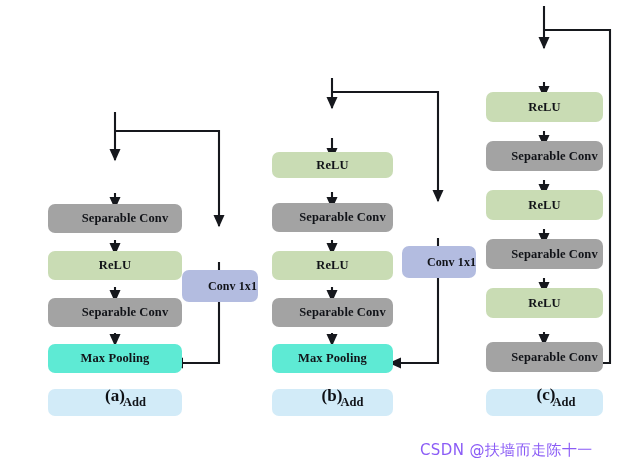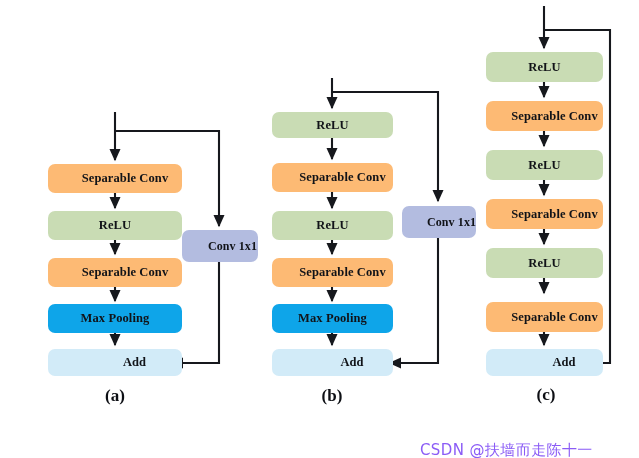--- a/index.html
+++ b/index.html
@@ -12,24 +12,25 @@
     position:absolute;
     display:flex;align-items:center;justify-content:center;
     border-radius:7px;
     font-family:"Liberation Serif",serif;
     font-weight:bold;
     font-size:12.5px;
     color:#111318;
     letter-spacing:.1px;
     white-space:nowrap;
     box-sizing:border-box;
+    margin-top:40px;
   }
-  .n-sepconv{background:#fdba74;padding-left:20px;}
+  .n-sepconv{background:#a3a3a3;padding-left:20px;}
   .n-relu{background:#c9dcb4;}
-  .n-maxpool{background:#0ea5e9;}
+  .n-maxpool{background:#5eead4;}
   .n-add{background:#d2ebf8;padding-left:39px;}
   .n-conv11{background:#b3bce0;font-size:12px;padding-left:25px;}
 
   .panel-label{
     position:absolute;
     font-family:"Liberation Serif",serif;
     font-weight:bold;
     font-size:17px;
     color:#0d0f14;
     text-align:center;

